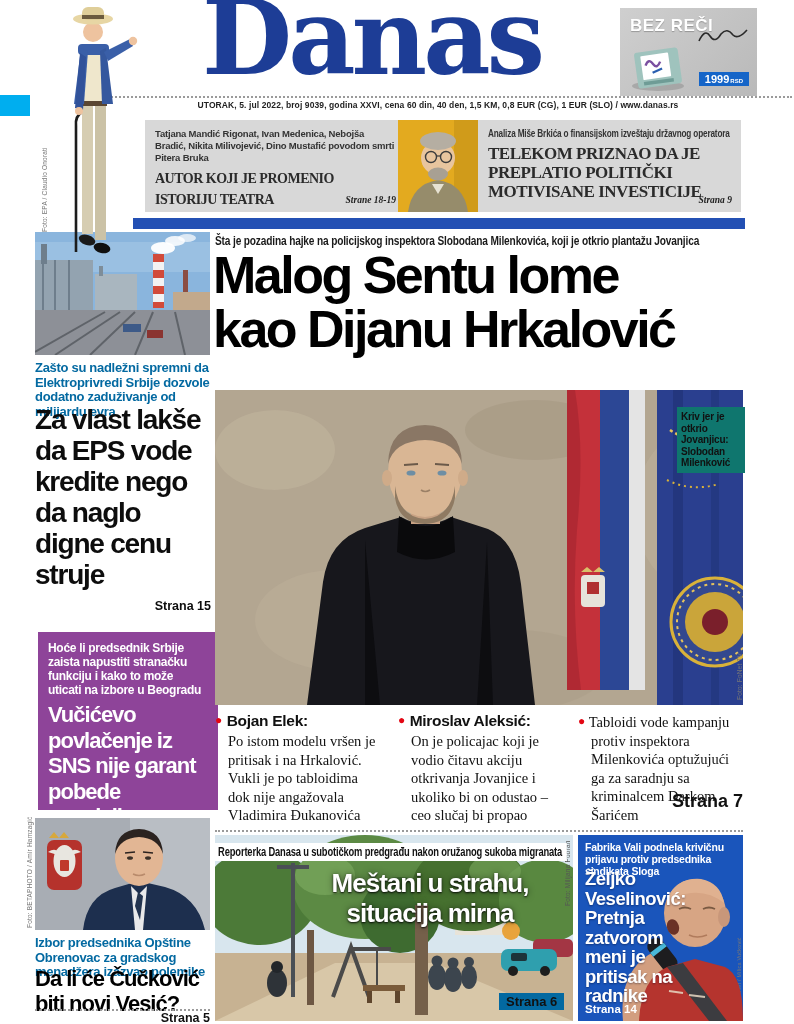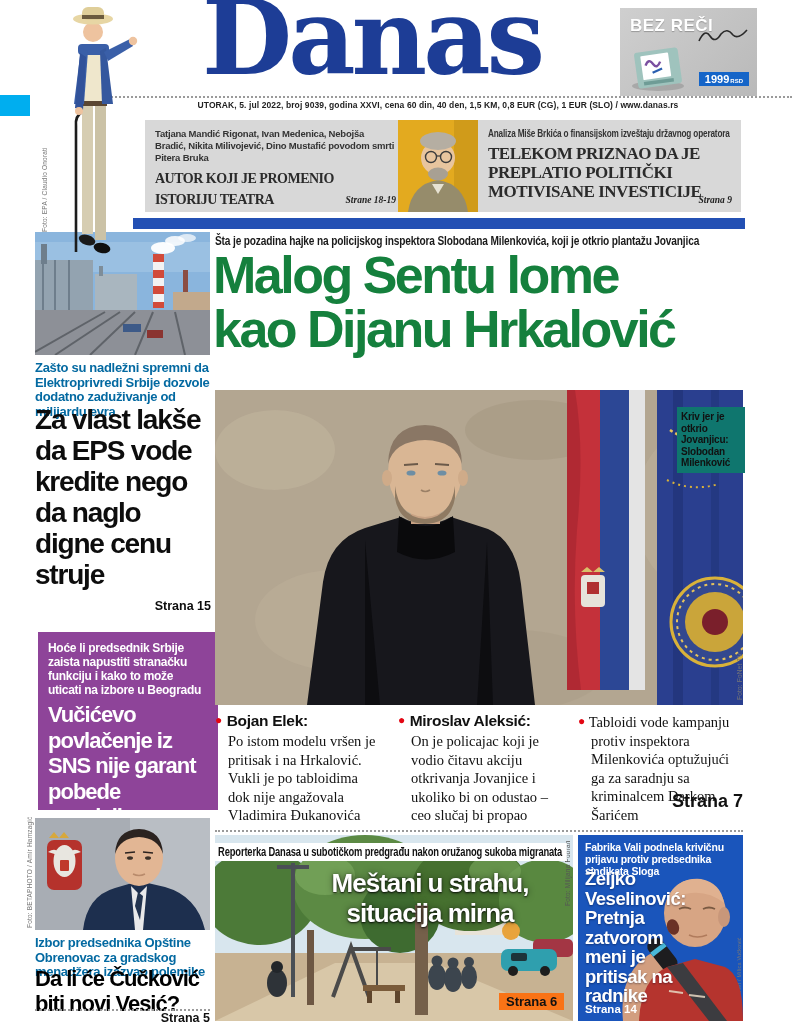--- a/index.html
+++ b/index.html
@@ -33,21 +33,21 @@
           font-size:14px;line-height:21px;letter-spacing:-.5px;margin-top:4px;}
   #teaser-right .t-head{font-size:17px;line-height:19px;}
   .t-page{position:absolute;right:9px;bottom:7px;font-family:"Liberation Serif",serif;
           font-style:italic;font-weight:bold;font-size:9.5px;color:#222;}
   #teaser-photo{left:398px;top:120px;width:80px;height:92px;}
   #blue-bar{left:133px;top:218px;width:612px;height:11px;background:#2350b4;}
   
   #lead-kicker{left:215px;top:233px;width:700px;font-size:13px;font-weight:bold;color:#1a1a1a;
                white-space:nowrap;transform:scaleX(.78);transform-origin:0 0;letter-spacing:-.2px;}
   #lead-headline{left:213px;top:248px;width:540px;font-weight:800;font-size:52px;
-                 line-height:54px;letter-spacing:-2.5px;color:#15803d;}
+                 line-height:54px;letter-spacing:-2.5px;color:#000000;}
   #lead-photo{left:215px;top:390px;width:528px;height:315px;}
   #lead-caption{left:677px;top:407px;width:60px;background:#0f766e;padding:4px 4px;
                 font-size:10px;line-height:11.5px;font-weight:bold;color:#111;letter-spacing:-.2px;}
   .bullet-col{position:absolute;top:712px;width:167px;height:114px;}
   .dot{color:#e30613;font-size:12px;vertical-align:2px;}
   .b-name{font-size:15.5px;font-weight:bold;letter-spacing:-.3px;}
   .b-text{font-size:14.5px;line-height:18.5px;color:#111;padding-left:13px;margin-top:2px;}
   .b-text.hang{text-indent:-13px;margin-top:0;}
   .b-page{position:absolute;right:2px;bottom:14px;font-size:18px;font-weight:bold;
           font-family:Liberation Sans, sans-serif;}
@@ -73,21 +73,21 @@
   #cuck-rule{left:35px;top:1009px;width:175px;}
   #cuck-page{left:35px;top:1011px;width:175px;text-align:right;font-size:12.5px;font-weight:bold;}
   
   #sub-photo{left:215px;top:835px;width:358px;height:186px;}
   #sub-kicker{left:215px;top:843px;background:#fff;padding:2px 6px 2px 4px;font-size:12px;
               font-weight:bold;color:#111;white-space:nowrap;transform:scaleX(.78);
               transform-origin:0 0;letter-spacing:-.2px;z-index:4;}
   #sub-head{left:300px;top:868px;width:260px;text-align:center;color:#fff;font-weight:800;
             font-size:26px;line-height:30px;letter-spacing:-1px;z-index:4;
             text-shadow:0 1px 2px rgba(0,0,0,.85),0 0 6px rgba(0,0,0,.5);}
-  #sub-page{left:499px;top:993px;background:#f97316;padding:1px 7px;font-size:13px;
+  #sub-page{left:499px;top:993px;background:#0369a1;padding:1px 7px;font-size:13px;
             font-weight:bold;color:#111;z-index:4;}
   #sloga-box{left:578px;top:835px;width:165px;height:186px;background:#1a55bb;overflow:hidden;}
   #sloga-kicker{position:absolute;left:7px;top:6px;width:152px;font-size:10.5px;line-height:12px;
                 font-weight:bold;color:#fff;letter-spacing:-.2px;z-index:3;}
   #sloga-head{position:absolute;left:7px;top:34px;width:114px;font-weight:800;color:#fff;
               font-size:18.5px;line-height:19.5px;letter-spacing:-.5px;z-index:3;
               text-shadow:0 1px 2px rgba(0,0,30,.4);}
   #sloga-page{position:absolute;left:7px;bottom:6px;font-size:11.5px;font-weight:bold;color:#fff;z-index:3;}
   #sloga-img{position:absolute;right:0;bottom:0;width:132px;height:152px;z-index:2;}
 </style>

